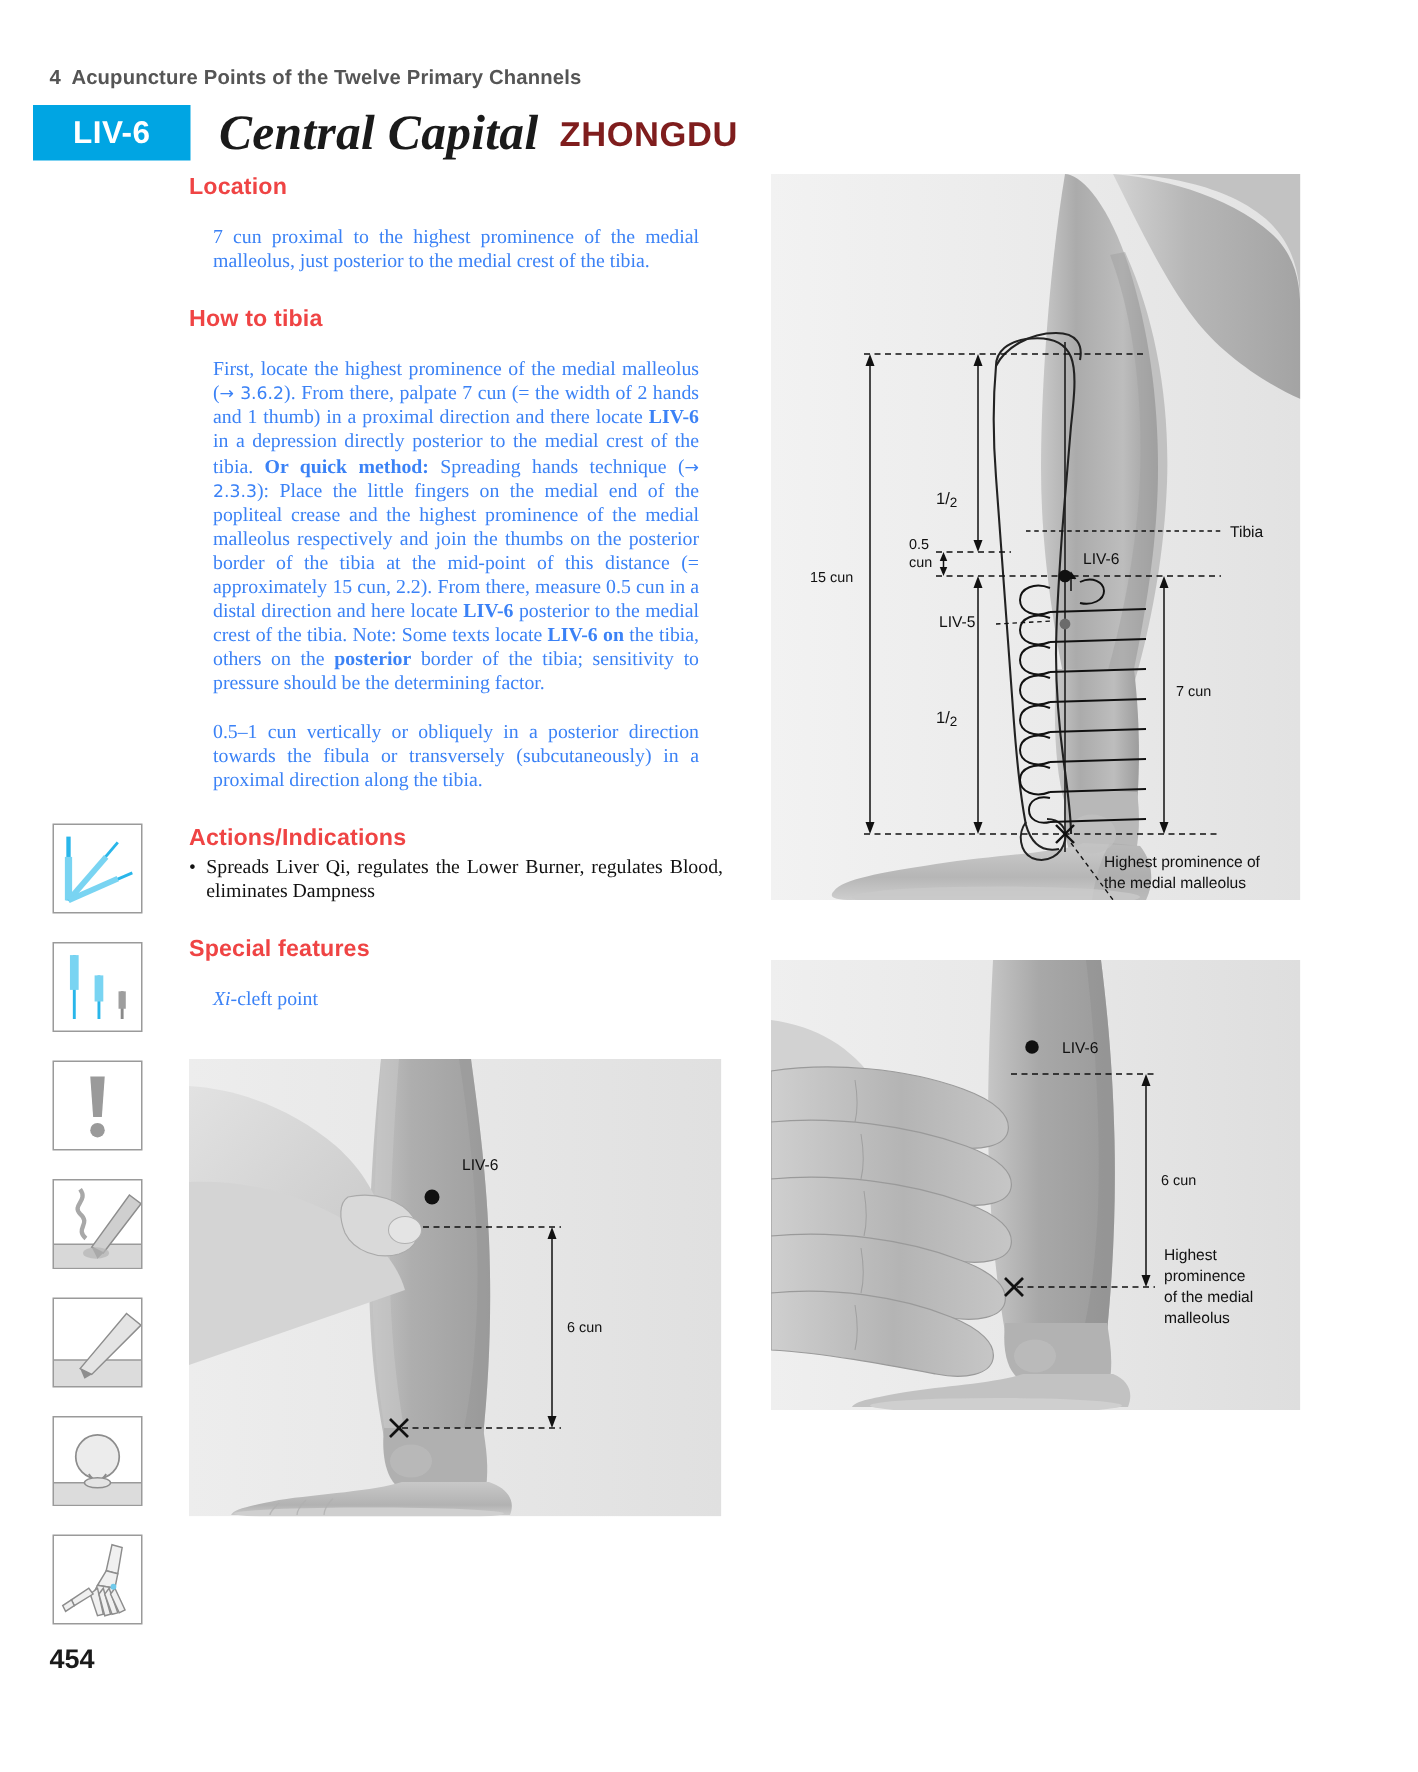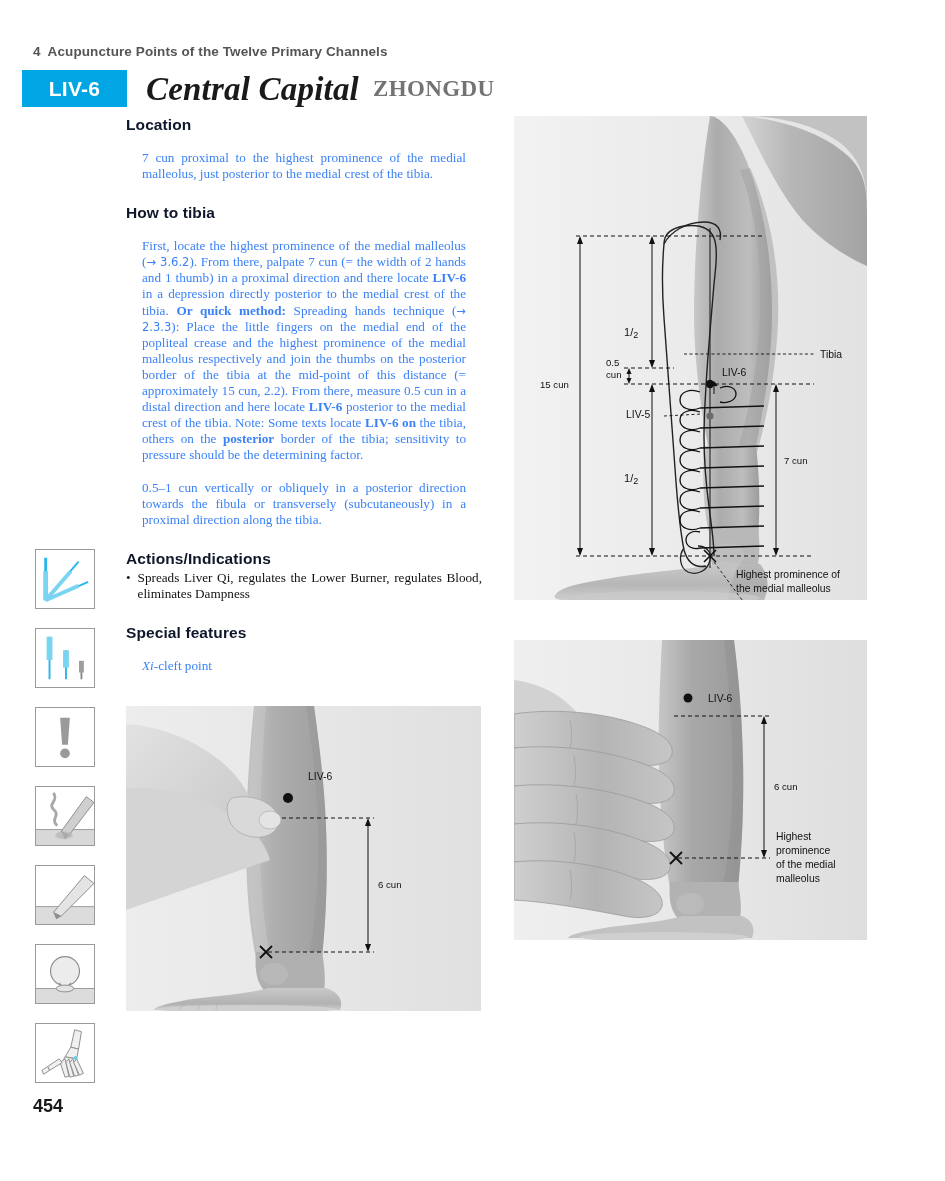--- a/index.html
+++ b/index.html
@@ -35,29 +35,29 @@
   .title-row{
     position:absolute;left:146px;top:72px;height:34px;
     display:flex;align-items:center;gap:14px;white-space:nowrap;
   }
   .title-en{
     font-family:"Liberation Serif", serif;
     font-weight:bold;font-style:italic;font-size:33px;color:#1a1a1a;
     letter-spacing:.2px;
   }
   .title-pinyin{
-    font-family:Liberation Serif, serif;
-    font-weight:bold;font-size:23px;color:#737373;letter-spacing:.4px;
+    font-family:Liberation Sans, sans-serif;
+    font-weight:bold;font-size:23px;color:#7f1d1d;letter-spacing:.4px;
   }
 
   
   .col-text{position:absolute;left:126px;top:116px;width:356px;}
   .sec-head{
     font-family:"Liberation Sans", sans-serif;
-    font-weight:bold;font-size:15.5px;color:#0f172a;
+    font-weight:bold;font-size:15.5px;color:#ef4444;
     margin:0 0 2px 0;letter-spacing:.1px;
   }
   .sec-head.sp{margin-top:22px;}
   .body-p{
     font-family:"Liberation Serif", serif;
     font-size:13.2px;line-height:16.1px;color:#3b82f6;
     margin:16px;text-align:justify;
   }
   .bullet-row{
     display:flex;gap:7px;align-items:flex-start;

